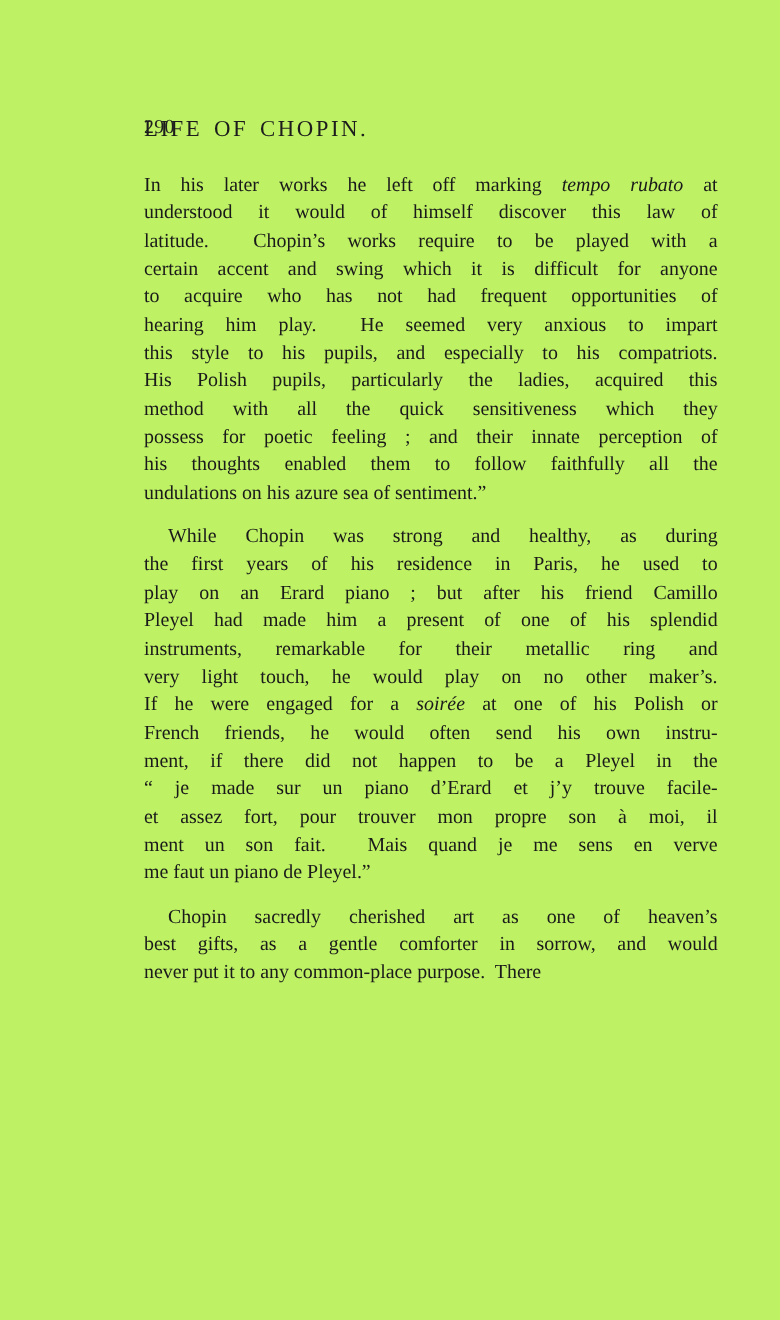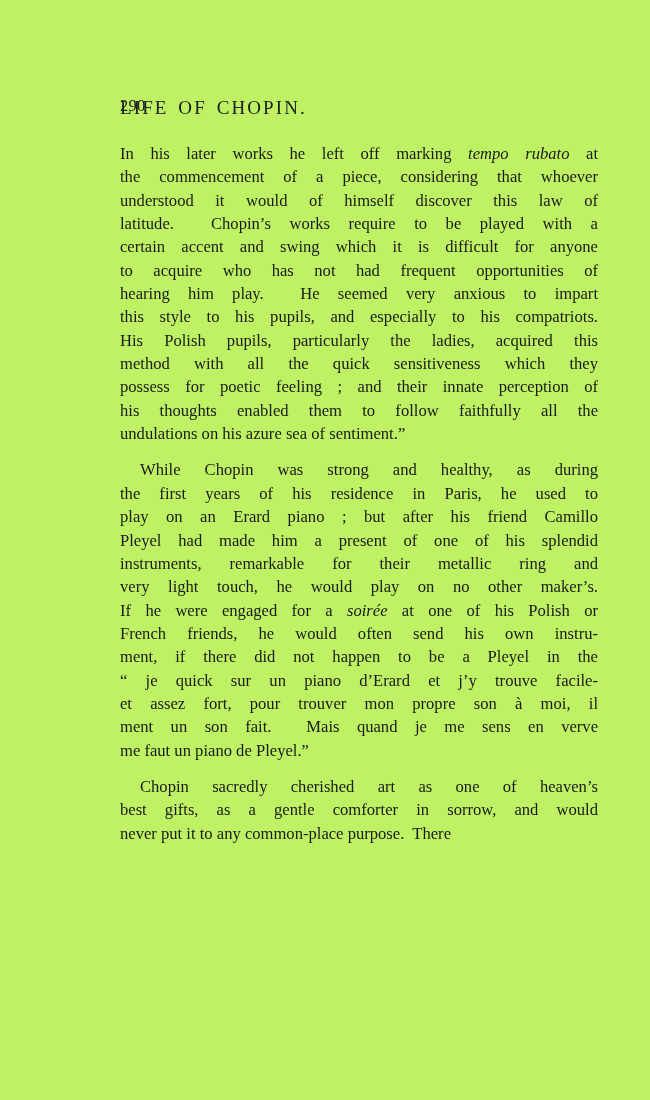--- a/index.html
+++ b/index.html
@@ -97,21 +97,20 @@
 <div class="page">
 
   <div class="page-header">
     <span class="folio">290</span>
     <span class="running-head">LIFE OF CHOPIN.</span>
   </div>
 
   <div class="textblock" id="textblock">
       <p class="para">
         <span class="line"><span>In his later works he left off marking </span><span class="it">tempo rubato</span><span> at</span></span>
-        <span class="line"><span>the commencement of a piece, considering that whoever</span></span>
         <span class="line"><span>understood it would of himself discover this law of</span></span>
         <span class="line"><span>latitude.  Chopin’s works require to be played with a</span></span>
         <span class="line"><span>certain accent and swing which it is difficult for anyone</span></span>
         <span class="line"><span>to acquire who has not had frequent opportunities of</span></span>
         <span class="line"><span>hearing him play.  He seemed very anxious to impart</span></span>
         <span class="line"><span>this style to his pupils, and especially to his compatriots.</span></span>
         <span class="line"><span>His Polish pupils, particularly the ladies, acquired this</span></span>
         <span class="line"><span>method with all the quick sensitiveness which they</span></span>
         <span class="line"><span>possess for poetic feeling ; and their innate perception of</span></span>
         <span class="line"><span>his thoughts enabled them to follow faithfully all the</span></span>
@@ -120,21 +119,21 @@
       <p class="para gap">
         <span class="line indent"><span>While Chopin was strong and healthy, as during</span></span>
         <span class="line"><span>the first years of his residence in Paris, he used to</span></span>
         <span class="line"><span>play on an Erard piano ; but after his friend Camillo</span></span>
         <span class="line"><span>Pleyel had made him a present of one of his splendid</span></span>
         <span class="line"><span>instruments, remarkable for their metallic ring and</span></span>
         <span class="line"><span>very light touch, he would play on no other maker’s.</span></span>
         <span class="line"><span>If he were engaged for a </span><span class="it">soirée</span><span> at one of his Polish or</span></span>
         <span class="line"><span>French friends, he would often send his own instru-</span></span>
         <span class="line"><span>ment, if there did not happen to be a Pleyel in the</span></span>
-        <span class="line"><span>“ je quick sur un piano d’Erard et j’y trouve facile-</span></span>
+        <span class="line"><span>“ je made sur un piano d’Erard et j’y trouve facile-</span></span>
         <span class="line"><span>et assez fort, pour trouver mon propre son à moi, il</span></span>
         <span class="line"><span>ment un son fait.  Mais quand je me sens en verve</span></span>
         <span class="line last"><span>me faut un piano de Pleyel.”</span></span>
       </p>
       <p class="para gap">
         <span class="line indent"><span>Chopin sacredly cherished art as one of heaven’s</span></span>
         <span class="line"><span>best gifts, as a gentle comforter in sorrow, and would</span></span>
         <span class="line last"><span>never put it to any common-place purpose.  There</span></span>
       </p>
     </div>

